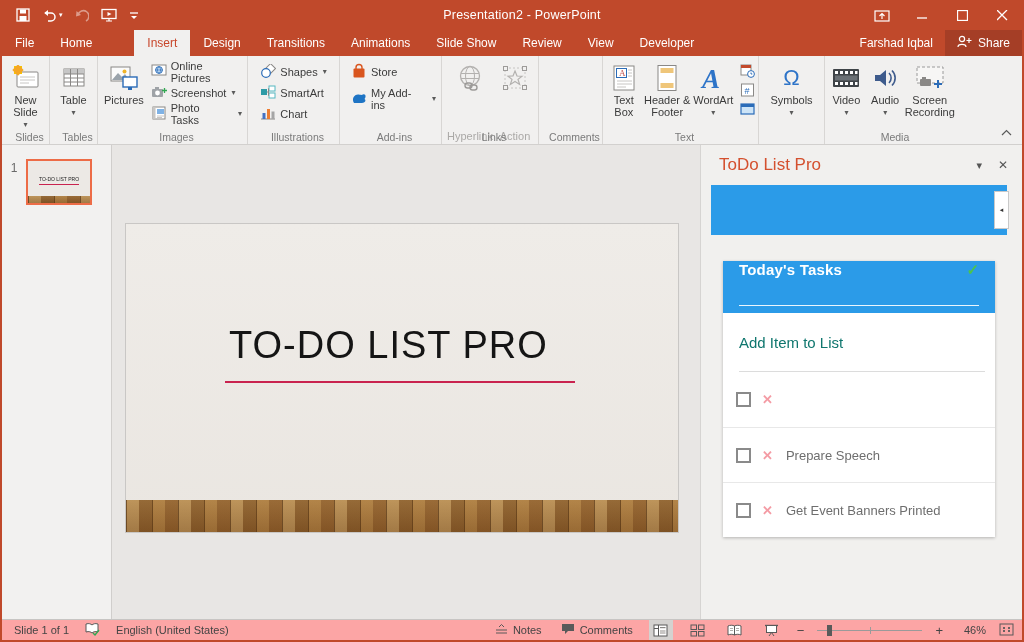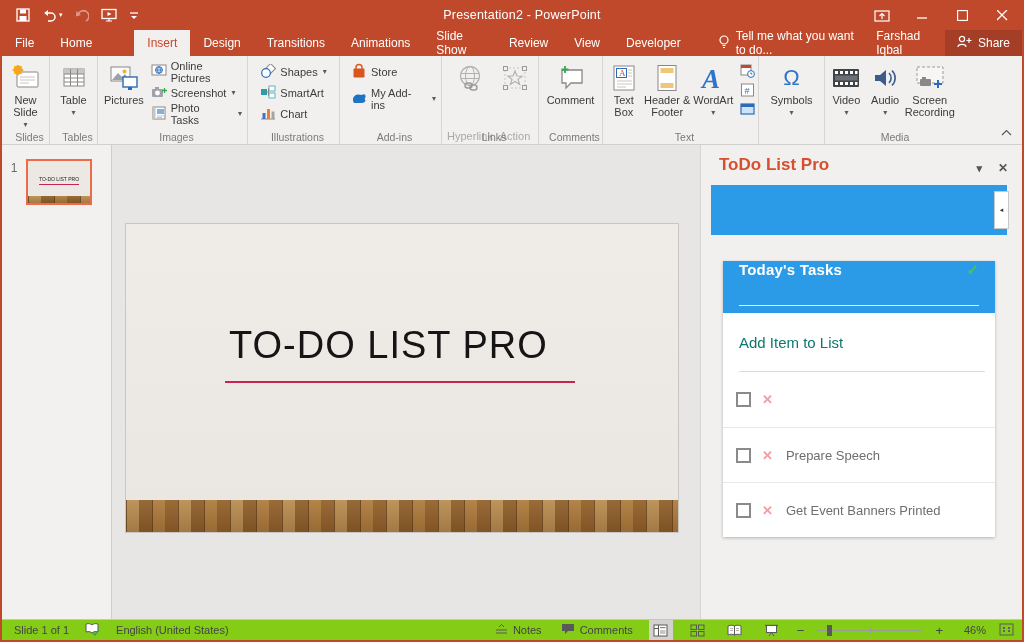--- a/index.html
+++ b/index.html
@@ -58,40 +58,40 @@
   .mini-wood { position:absolute; bottom:0; left:0; right:0; height:7px; }
 
   .editor { flex:1; background:#E8E6E4; position:relative; }
   .slide { position:absolute; left:14px; top:79px; width:552px; height:308px; background:linear-gradient(#EFECE8, #EAE6E1); box-shadow:0 0 0 1px #C9C7C5; }
   .slide-title { position:absolute; top:100px; left:103px; font-size:38px; color:#151515; letter-spacing:1px; }
   .slide-underline { position:absolute; top:157px; left:99px; width:350px; height:2px; background:#C9234F; }
   .slide .wood { position:absolute; bottom:0; left:0; right:0; height:32px; }
 
   
   .pane { width:322px; background:#F1F0EE; border-left:1px solid #D6D4D2; position:relative; }
-  .pane-header { display:flex; align-items:flex-end; padding:10px 14px 6px 18px;font-weight:bold; }
+  .pane-header { display:flex; align-items:center; padding:10px 14px 6px 18px; }
   .pane-title { font-size:17px; color:#D4502E; flex:1; }
   .pane-hicon { color:#555; font-size:11px; margin-left:16px; }
   .banner { height:50px; background:#2B9BE8; margin:4px 15px 0 10px; position:relative; }
   .collapse-tab { position:absolute; right:-2px; top:6px; width:15px; height:38px; background:#fff; border:1px solid #C9C9C9; display:flex; align-items:center; justify-content:center; font-size:7px; color:#333; }
   .card { width:272px; margin:26px 0 0 22px; background:#fff; box-shadow:0 1px 3px rgba(0,0,0,.25); }
   .card-head { height:52px; background:#2B9BE8; position:relative; display:flex; align-items:flex-start; padding:0 16px; }
   .card-head .ct { color:#fff; font-size:15px; font-weight:bold; letter-spacing:.2px; }
   .card-head .check { position:absolute; right:16px; color:#4CC44C; font-size:15px; font-weight:bold; }
   .card-head .hline { position:absolute; left:16px; right:16px; bottom:7px; height:1px; background:rgba(255,255,255,.9); }
   .add-item { height:59px; display:flex; align-items:center; padding:0 16px; color:#0f766e; font-size:15px; position:relative; }
   .add-item::after { content:""; position:absolute; left:16px; right:10px; bottom:0; height:1px; background:#DCDCDC; }
   .task { height:55px; display:flex; align-items:center; padding:0 13px; }
   .task + .task { border-top:1px solid #E8E8E8; }
   .cb { width:15px; height:15px; border:2px solid #8A8A8A; margin-right:11px; flex-shrink:0; }
   .xmark { color:#F49BA4; font-size:13px; font-weight:bold; margin-right:13px; }
   .ttext { color:#6E6E6E; font-size:13px; }
 
   
-  .statusbar { height:21px; background:#84cc16; border-top:1px solid #C7C5C3; display:flex; align-items:center; font-size:11px; color:#444; flex-shrink:0; }
+  .statusbar { height:21px; background:#fca5a5; border-top:1px solid #C7C5C3; display:flex; align-items:center; font-size:11px; color:#444; flex-shrink:0; }
   .sb-left { display:flex; align-items:center; gap:16px; padding-left:12px; }
   .sb-right { margin-left:auto; display:flex; align-items:center; gap:13px; padding-right:8px; height:100%; }
   .sb-item { display:flex; align-items:center; gap:5px; height:100%; padding:0 3px; }
   .viewbtn { width:24px; height:100%; display:flex; align-items:center; justify-content:center; }
   .viewbtn.active { background:#D4D2D0; }
   .zoomtrack { width:105px; height:1px; background:#9A9A9A; position:relative; }
   .zoomtrack .tick { position:absolute; left:50%; top:-3px; width:1px; height:7px; background:#9A9A9A; }
   .zoomthumb { position:absolute; left:10px; top:-5px; width:5px; height:11px; background:#5A5A5A; }
   .zsign { font-size:13px; color:#444; }
   .zoomlabel { width:30px; text-align:right; }
@@ -177,27 +177,20 @@
     <div class="tab">File</div>
     <div class="tab">Home</div>
     <div class="tab active">Insert</div>
     <div class="tab">Design</div>
     <div class="tab">Transitions</div>
     <div class="tab">Animations</div>
     <div class="tab">Slide Show</div>
     <div class="tab">Review</div>
     <div class="tab">View</div>
     <div class="tab">Developer</div>
-    <div class="tellme">
-      <span><svg width="12" height="14">
-            <circle cx="6" cy="5" r="4" fill="none" stroke="#fff" stroke-width="1.2"></circle>
-            <path d="M4.5 10.5 H7.5 M5 12.5 H7" stroke="#fff" stroke-width="1.2"></path>
-          </svg></span>
-      <span>Tell me what you want to do...</span>
-    </div>
     <div class="tab-spacer"></div>
     <div class="username">Farshad Iqbal</div>
     <div class="sharebtn">
       <span><svg width="15" height="13">
             <circle cx="5" cy="4" r="2.6" fill="none" stroke="#fff" stroke-width="1.2"></circle>
             <path d="M1 12 C1 8.5 9 8.5 9 12" fill="none" stroke="#fff" stroke-width="1.2"></path>
             <path d="M12 3 V8 M9.5 5.5 H14.5" stroke="#fff" stroke-width="1.2"></path>
           </svg></span>
       <span>Share</span>
     </div>
@@ -357,29 +350,20 @@
               <rect x="20.5" y="21.5" width="4" height="4" fill="#F1F0EF" stroke="#9D9B99"></rect>
               <path d="M13 7 L15 12 L20 12.2 L16 15.4 L17.6 20.4 L13 17.4 L8.4 20.4 L10 15.4 L6 12.2 L11 12 Z" fill="none" stroke="#B3B1AF" stroke-width="1.2"></path>
             </svg>
           </span>
         <span class="blabel">Action</span>
       </div>
       <div class="group-label">Links</div>
     </div>
 
     <div class="group" style="width:64px">
-      <div class="bigbtn" style="width:58px; white-space:nowrap;">
-        <span class="bicon">
-            <svg width="28" height="28">
-              <path d="M5 6 H25 V19 H14 L9 24 V19 H5 Z" fill="#fff" stroke="#8A8886" stroke-width="1.3"></path>
-              <path d="M8 2 V9 M4.5 5.5 H11.5" stroke="#33A852" stroke-width="1.8"></path>
-            </svg>
-          </span>
-        <span class="blabel">Comment</span>
-      </div>
       <div class="group-label">Comments</div>
     </div>
 
     <div class="group" style="width:156px">
       <div class="bigbtn" style="width:40px">
         <span class="bicon">
             <svg width="26" height="28">
               <rect x="3" y="2" width="20" height="24" fill="#fff" stroke="#8A8886"></rect>
               <rect x="5.5" y="4.5" width="10" height="9" fill="none" stroke="#2B6CB8"></rect>
               <text x="8" y="12" font-size="9" fill="#C0504D" font-family="Liberation Serif, serif">A</text>

